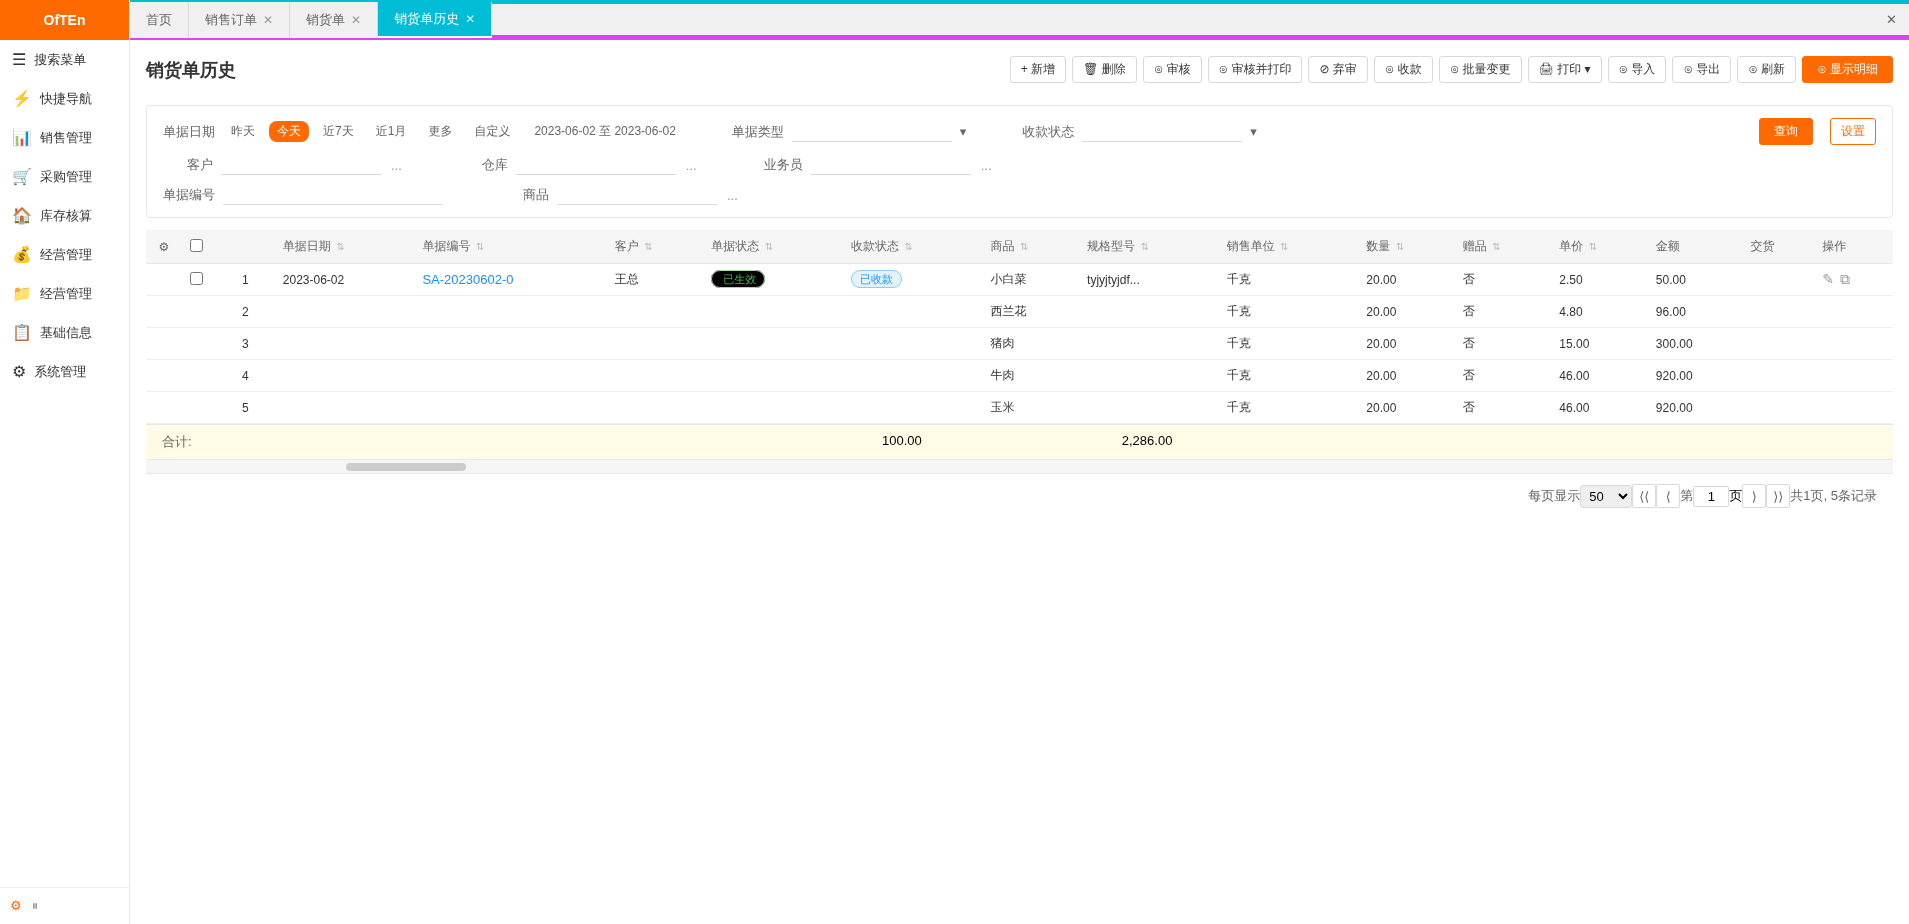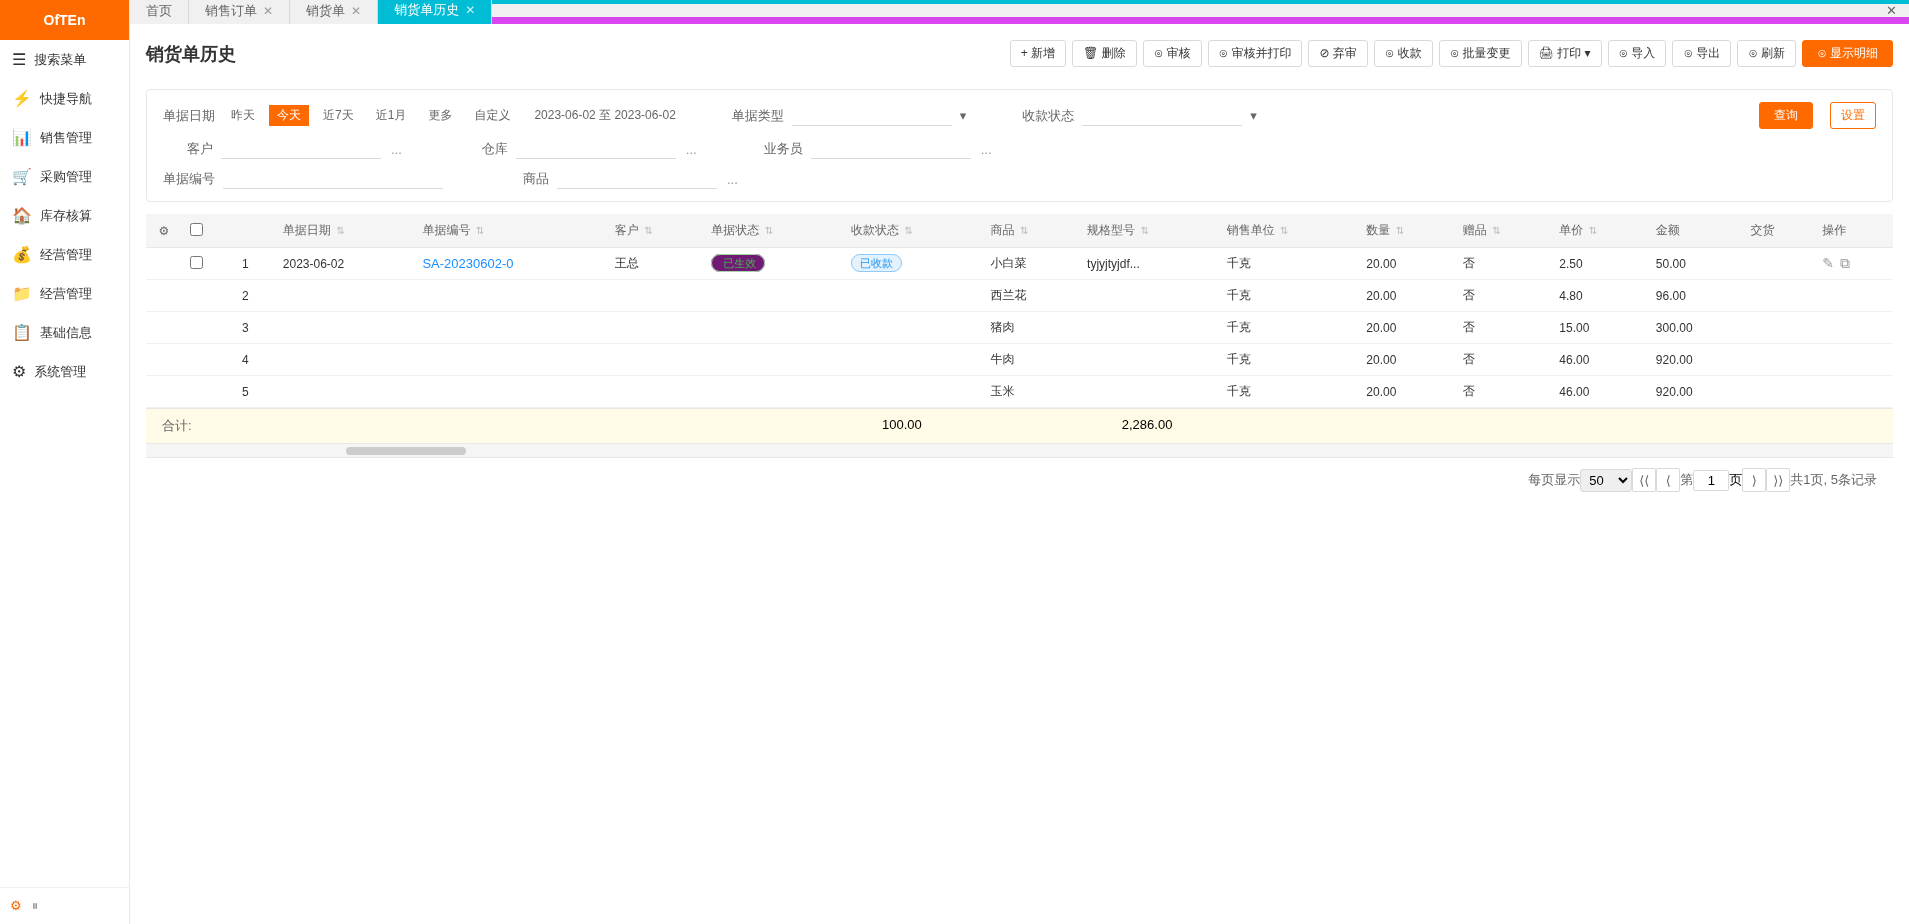--- a/index.html
+++ b/index.html
@@ -9,21 +9,21 @@
     .sidebar { width: 130px; background: #fff; border-right: 1px solid #e8e8e8; display: flex; flex-direction: column; height: 100%; }
     .sidebar-logo { height: 40px; background: #ff6a00; display: flex; align-items: center; justify-content: center; color: white; font-size: 14px; font-weight: bold; }
     .sidebar-item { display: flex; align-items: center; padding: 10px 12px; cursor: pointer; color: #333; gap: 8px; }
     .sidebar-item .icon { font-size: 16px; }
     .sidebar-bottom { margin-top: auto; padding: 10px; display: flex; gap: 10px; border-top: 1px solid #f0f0f0; }
 
     
     .main { flex: 1; display: flex; flex-direction: column; overflow: hidden; }
 
     
-    .tab-bar { display: flex; background: #f0f0f0; border-bottom: 7px solid #d946ef; align-items: center; height: 20px; }
+    .tab-bar { display: flex; background: #f0f0f0; border-bottom: 5px solid #d946ef; align-items: center; height: 36px; }
     .tab { padding: 0 16px; height: 36px; display: flex; align-items: center; gap: 6px; cursor: pointer; border-right: 1px solid #d9d9d9; background: #f0f0f0; color: #666; font-size: 13px; }
     .tab.active { background: #fff; color: #333; border-bottom: 2px solid #fff; }
     .tab .close { font-size: 12px; color: #999; cursor: pointer; }
     .tab-close-all { margin-left: auto; padding: 0 12px; cursor: pointer; color: #666; }
 
     
     .content { flex: 1; background: #fff; overflow: auto; padding: 16px; }
 
     
     .page-title { font-size: 18px; font-weight: bold; color: #333; margin-bottom: 12px; }
@@ -35,35 +35,35 @@
 
     
     .filter-area { border: 1px solid #e8e8e8; border-radius: 4px; padding: 12px 16px; margin-bottom: 12px; background: #fff; }
     .filter-row { display: flex; align-items: center; margin-bottom: 10px; gap: 16px; }
     .filter-row:last-child { margin-bottom: 0; }
     .filter-item { display: flex; align-items: center; gap: 8px; }
     .filter-label { color: #666; white-space: nowrap; min-width: 50px; text-align: right; }
     .filter-input { border: none; border-bottom: 1px solid #d9d9d9; padding: 2px 6px; width: 160px; color: #333; outline: none; }
     .date-range { display: flex; align-items: center; gap: 6px; }
     .date-tag { padding: 2px 8px; border-radius: 3px; cursor: pointer; color: #666; font-size: 12px; }
-    .date-tag.active { background: #ff6a00; color: white; border-radius: 0; }
+    .date-tag.active { background: #ff6a00; color: white; border-radius: 8px; }
     .date-text { color: #666; font-size: 12px; }
     .select-field { border: none; border-bottom: 1px solid #d9d9d9; padding: 2px 4px; min-width: 120px; color: #999; background: transparent; outline: none; cursor: pointer; }
     .dots { color: #999; cursor: pointer; margin-left: 2px; }
     .collapse-btn { color: #ff6a00; cursor: pointer; font-size: 12px; display: flex; align-items: center; gap: 4px; width: 100%; justify-content: center; margin-top: 4px; }
 
     
     .table-wrapper { overflow: auto; }
     table { width: 100%; border-collapse: collapse; }
     thead tr { background: #f5f5f5; }
     th { padding: 8px 8px; text-align: left; color: #666; font-weight: normal; border-bottom: 1px solid #e8e8e8; white-space: nowrap; font-size: 12px; }
     td { padding: 7px 8px; border-bottom: 1px solid #f0f0f0; color: #333; font-size: 12px; white-space: nowrap; }
     .sort-icon { color: #bbb; margin-left: 2px; font-size: 10px; }
     .status-badge { padding: 2px 8px; border-radius: 10px; font-size: 11px; }
-    .status-valid { background: #701a75; color: #4caf50; border: 1px solid #a5d6a7; padding-left: 11px; }
+    .status-valid { background: #000000; color: #4caf50; border: 1px solid #a5d6a7; padding-left: 11px; }
     .status-paid { background: #e3f2fd; color: #2196f3; border: 1px solid #90caf9; }
     .link-text { color: #1890ff; cursor: pointer; }
     .action-icons { display: flex; gap: 6px; }
     .action-icon { color: #999; cursor: pointer; font-size: 14px; }
 
     
     .table-footer { background: #fffbe6; border-top: 1px solid #e8e8e8; padding: 8px 16px; display: flex; }
     .total-label { color: #666; min-width: 120px; }
 
     

